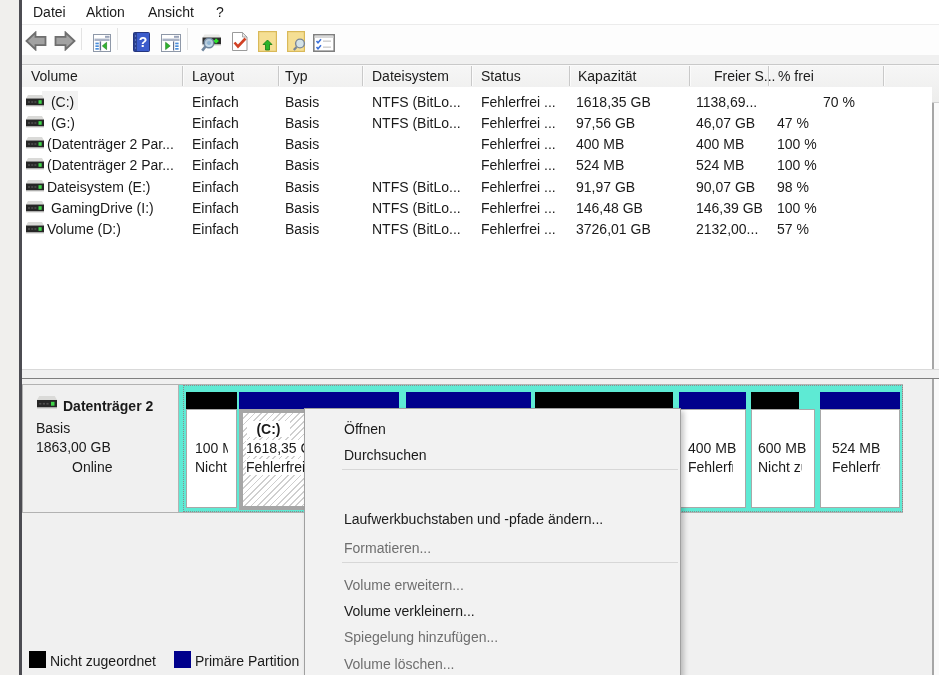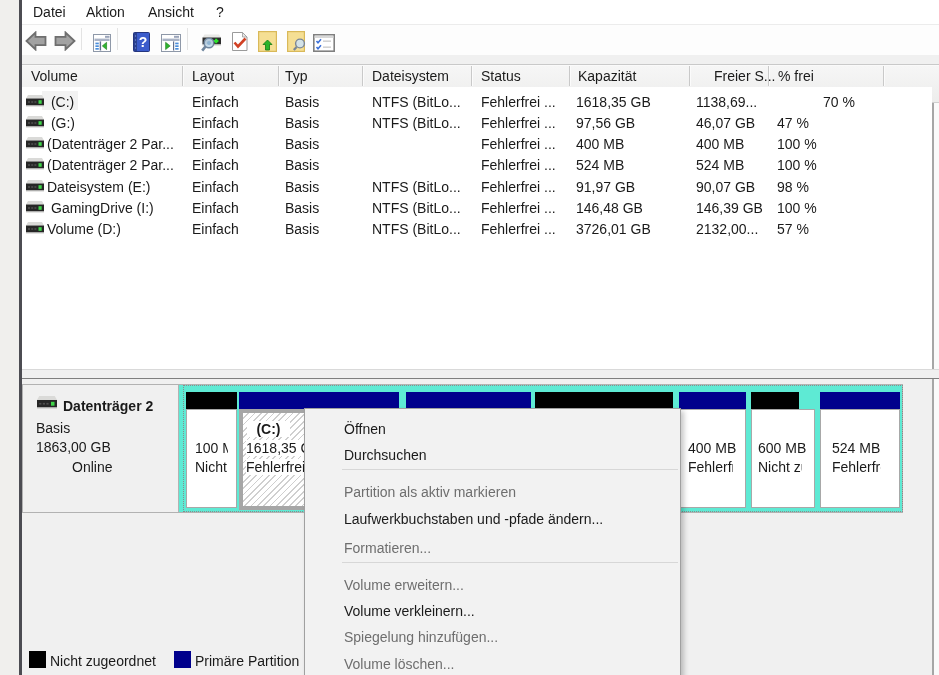--- a/index.html
+++ b/index.html
@@ -369,21 +369,20 @@
       <span class="lsq abs" style="left:0; top:0; background:#000;"></span>
       <span class="abs" style="left:21px; top:2px; white-space:nowrap;">Nicht zugeordnet</span>
       <span class="lsq abs" style="left:145px; top:0; background:#00008c;"></span>
       <span class="abs" style="left:166px; top:2px; white-space:nowrap;">Primäre Partition</span>
     </div>
   </div>
   <div id="cmenu" class="abs">
     <span class="ci" style="top:12px;">Öffnen</span>
     <span class="ci" style="top:38px;">Durchsuchen</span>
     <span class="csep" style="top:60px;"></span>
-    <span class="ci dis" style="top:74.5px;">Partition als aktiv markieren</span>
     <span class="ci" style="top:102px;">Laufwerkbuchstaben und -pfade ändern...</span>
     <span class="ci dis" style="top:130.5px;">Formatieren...</span>
     <span class="csep" style="top:153px;"></span>
     <span class="ci dis" style="top:168px;">Volume erweitern...</span>
     <span class="ci" style="top:194px;">Volume verkleinern...</span>
     <span class="ci dis" style="top:220px;">Spiegelung hinzufügen...</span>
     <span class="ci dis" style="top:246.5px;">Volume löschen...</span>
   </div>
 </div>
 

